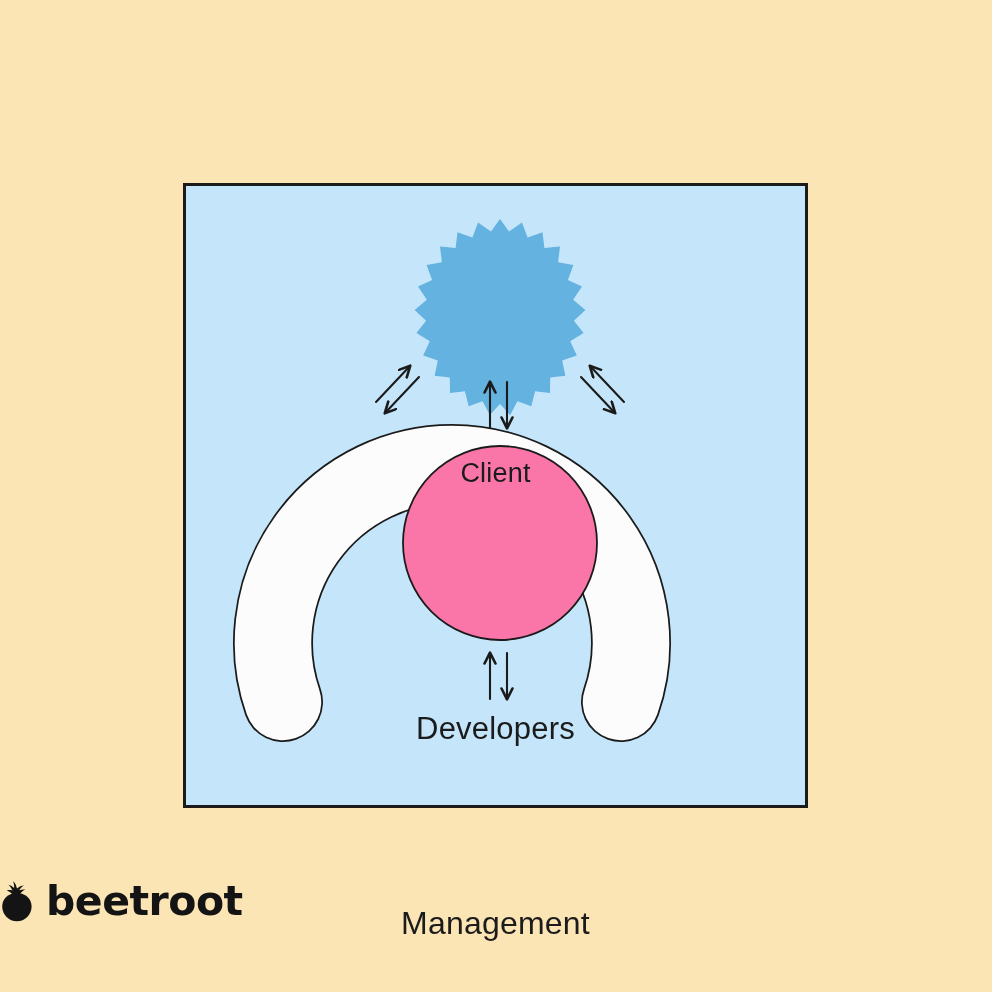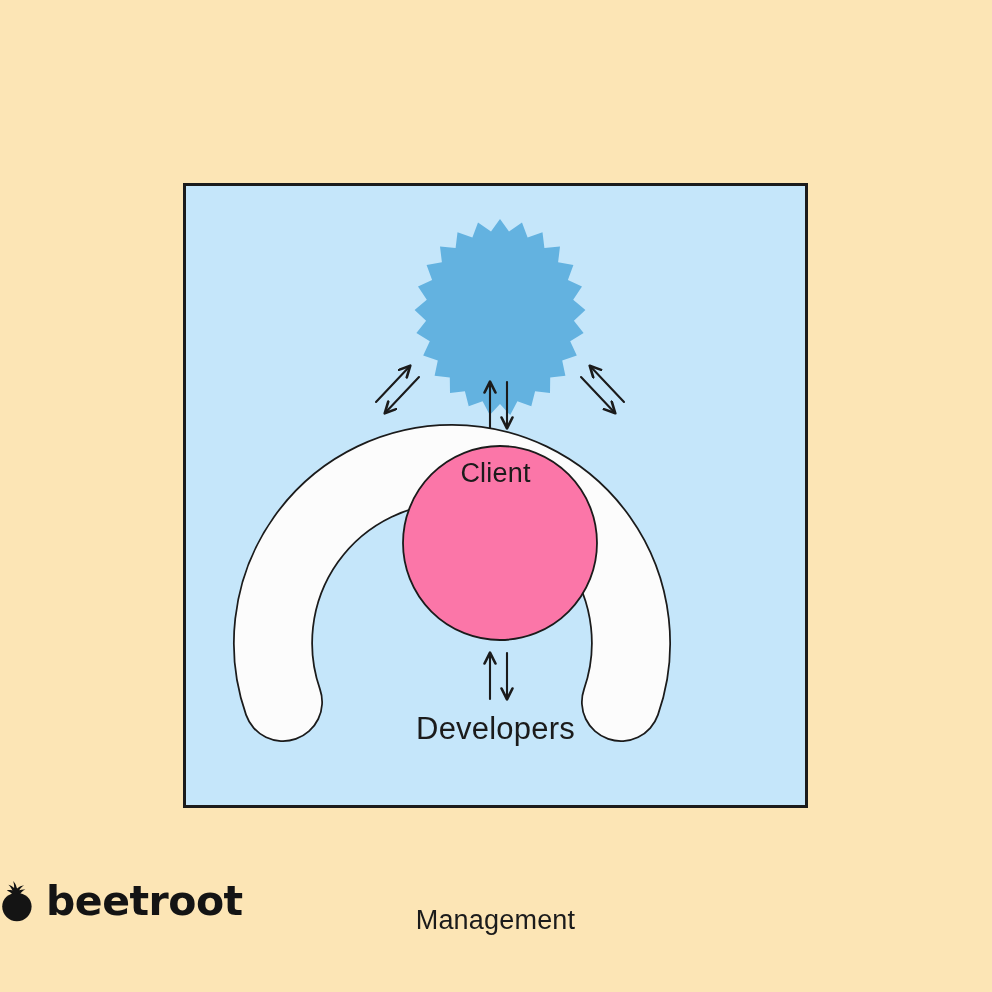--- a/index.html
+++ b/index.html
@@ -65,21 +65,21 @@
     right: 0;
     top: 525px;
     font-size: 31px;
     letter-spacing: 0.2px;
   }
 
   .label-management {
     left: 0;
     right: 0;
     top: 719px;
-    font-size: 27px;
+    font-size: 32px;
     letter-spacing: 0.2px;
   }
 
   
   .brand {
     position: absolute;
     left: 0;
     right: 0;
     top: 869px;
     height: 64px;

